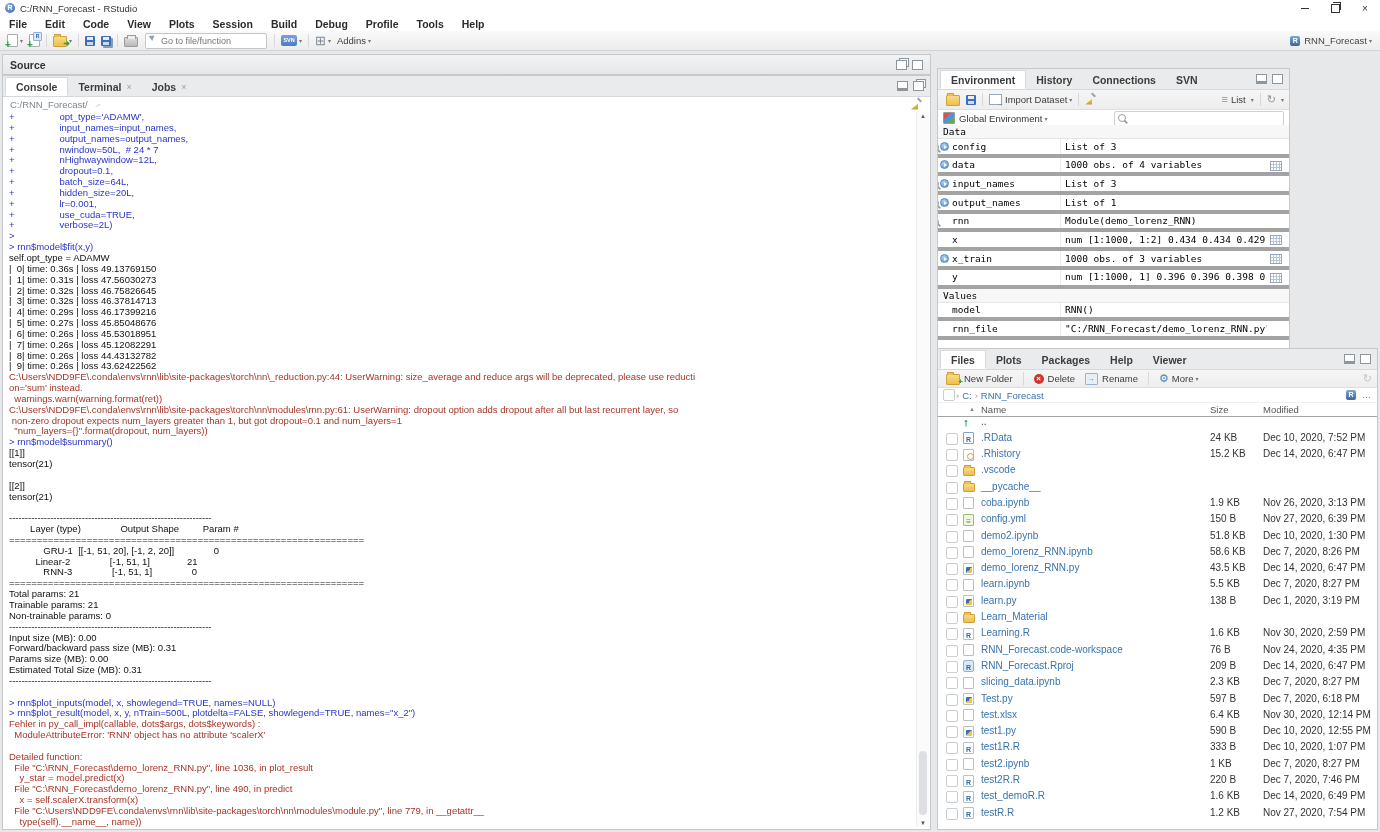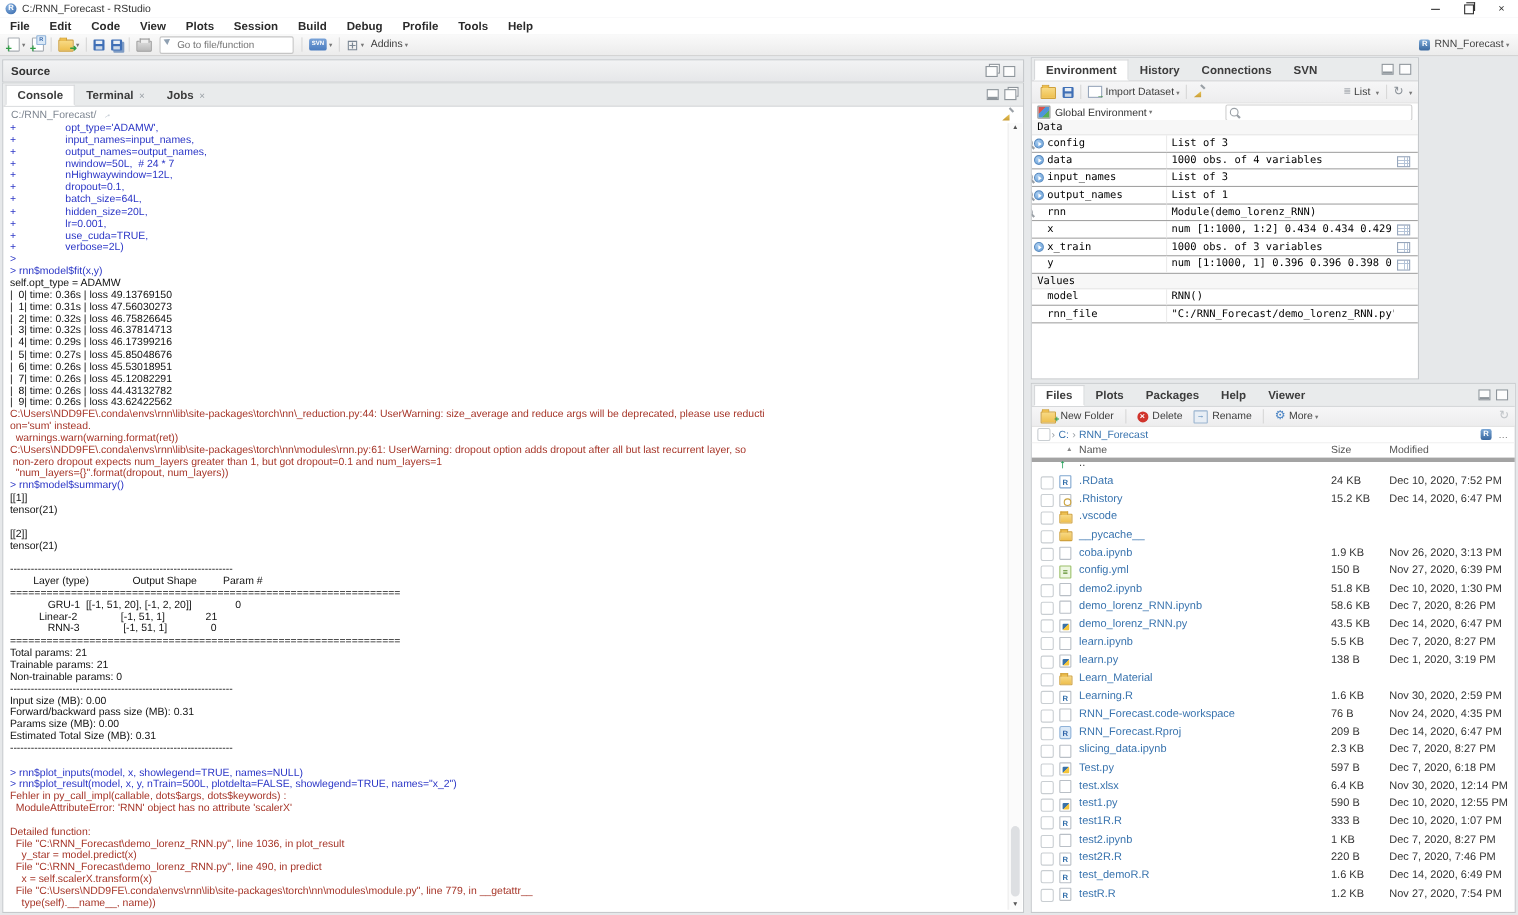--- a/index.html
+++ b/index.html
@@ -67,33 +67,33 @@
                font-family:Liberation Sans, sans-serif;font-size:9.5px;line-height:10.85px}
   .cline{white-space:pre}
   .cline.in{color:#2a35c6}
   .cline.out{color:#101010}
   .cline.err{color:#a63528}
   .vscroll{position:absolute;top:36px;right:1px;bottom:2px;width:12px;background:#fbfbfb;border-left:1px solid #ededed}
   .vs-up,.vs-dn{position:absolute;left:0;width:100%;text-align:center;font-size:6px;color:#555}
   .vs-up{top:1px}.vs-dn{bottom:1px}
   .vs-thumb{position:absolute;left:2px;right:2px;bottom:12px;height:64px;background:#dddfe2;border-radius:4px}
   
-  #env-pane{left:937px;top:52px;width:353px;height:293px}
+  #env-pane{left:937px;top:68px;width:353px;height:293px}
   .env-toolbar{height:19px;background:linear-gradient(#f6f6f7,#ededee);border-bottom:1px solid #dedede;display:flex;align-items:center;padding:0 5px;font-size:9.5px;color:#3c3c3c}
   .i-grid-import{width:11px;height:9px;border:1px solid #97a6bb;background:#fff;position:relative;margin-right:3px}
   .i-grid-import::after{content:'→';position:absolute;right:-3px;bottom:-3px;color:#3f8f3f;font-size:7px;font-weight:bold}
   .env-right{margin-left:auto;display:flex;align-items:center;gap:3px}
   .glyph{color:#8a9097;font-size:11px;line-height:11px}
   .scope-row{height:16px;display:flex;align-items:center;padding:0 5px;font-size:9.5px;color:#333}
   .i-envcube{width:10px;height:10px;background:linear-gradient(135deg,#d8534f 33%,#4f94d8 33% 66%,#58b058 66%);border:1px solid #999;border-radius:1px;margin-right:4px}
   .env-search{margin-left:auto;display:flex;align-items:center;width:162px;height:13px;border:1px solid #cfcfcf;border-radius:2px;background:#fff;padding:0 3px}
   .env-search input{border:none;outline:none;flex:1;font-size:9px;background:transparent}
   .env-list{position:absolute;left:0;right:0;top:56px;bottom:0;overflow:hidden;font-family:"DejaVu Sans Mono","Liberation Mono",monospace;font-size:9.5px}
   .env-sec{height:13px;line-height:13px;padding-left:5px;border-bottom:1px solid #e6e6e6;background:#f7f7f7;color:#000}
-  .env-row{height:14.7px;position:relative;border-bottom:1px solid #a3a3a3}
+  .env-row{height:14.7px;position:relative;border-bottom:4px solid #a3a3a3}
   .env-row::before{content:'';position:absolute;left:122px;top:0;bottom:0;border-left:1px solid #ececec}
   .env-name{position:absolute;left:14px;top:1.5px;color:#000}
   .env-val{position:absolute;left:127px;right:22px;top:1.5px;white-space:nowrap;overflow:hidden;color:#000}
   .exp{position:absolute;left:2px;top:2.8px;width:9px;height:9px;border-radius:50%;
        background:radial-gradient(circle at 35% 30%,#a9cdf0,#5f9bd8);border:1px solid #5286bd;box-sizing:border-box}
   .exp::after{content:'';position:absolute;left:3px;top:2px;border-left:3px solid #fff;border-top:2px solid transparent;border-bottom:2px solid transparent}
   .env-act{position:absolute;right:7px;top:3px}
   .i-mag{width:6px;height:6px;border:1.5px solid #9aa0a6;border-radius:50%;display:inline-block;position:relative}
   .i-mag::after{content:'';position:absolute;width:4px;height:1.5px;background:#9aa0a6;transform:rotate(45deg);right:-3px;bottom:-1px}
   .i-grid{width:10px;height:8px;border:1px solid #97a6bb;display:inline-block;background-image:
@@ -105,21 +105,21 @@
   .i-del{width:10px;height:10px;border-radius:50%;background:#d0342c;color:#fff;font-size:8px;line-height:10px;text-align:center;font-weight:bold}
   .i-rename{width:11px;height:10px;background:#e8eef5;border:1px solid #9ab4cf;border-radius:1px;color:#4a7fb5;font-size:7px;line-height:9px;text-align:center;font-weight:bold}
   .i-gear{color:#4b84c4;font-size:11px;line-height:11px}
   .crumb-row{height:14px;display:flex;align-items:center;padding:0 5px;font-size:9.5px;border-bottom:1px solid #f0f0f0}
   .crumb-link{color:#3873ae;margin:0 2px}
   .crumb-sep{color:#9aa0a6;margin:0 1px}
   .checkbox{width:10px;height:10px;border:1px solid #c9ced2;border-radius:2px;background:#fff;display:inline-block}
   .crumb-right{margin-left:auto;display:flex;align-items:center;gap:6px}
   .rsq-s{width:10px;height:10px;border-radius:2px;background:linear-gradient(#7aa7d6,#39689f);color:#fff;font-size:7px;font-weight:bold;text-align:center;line-height:10px}
   .dots{color:#777;font-size:9px;letter-spacing:1px}
-  .colhead{height:13px;position:relative;border-bottom:4px solid #a3a3a3;font-size:9.5px;color:#555}
+  .colhead{height:13px;position:relative;border-bottom:1px solid #a3a3a3;font-size:9.5px;color:#555}
   .colhead span{position:absolute;top:0.5px}
   .sort-arrow{left:31px;font-size:6px;color:#888;top:3px!important}
   .c-name{left:43px}.c-size{left:272px}.c-mod{left:325px}
   .file-list{position:absolute;left:0;right:0;top:65px;bottom:0;overflow:hidden}
   .file-row{height:16.3px;position:relative;font-size:10px}
   .f-check{position:absolute;left:8px;top:2.5px}
   .f-icon{position:absolute;left:25px;top:2px;width:11px;height:12px;box-sizing:border-box}
   .icon-file,.icon-rdata,.icon-rfile,.icon-py,.icon-yml,.icon-rhistory{background:#fff;border:1px solid #b9bfc6;border-radius:1px;text-align:center}
   .icon-rdata{border-color:#7fa6cf}
   .icon-rdata::after,.icon-rfile::after{content:'R';color:#2f6da9;font-size:7px;font-weight:bold;line-height:11px}

